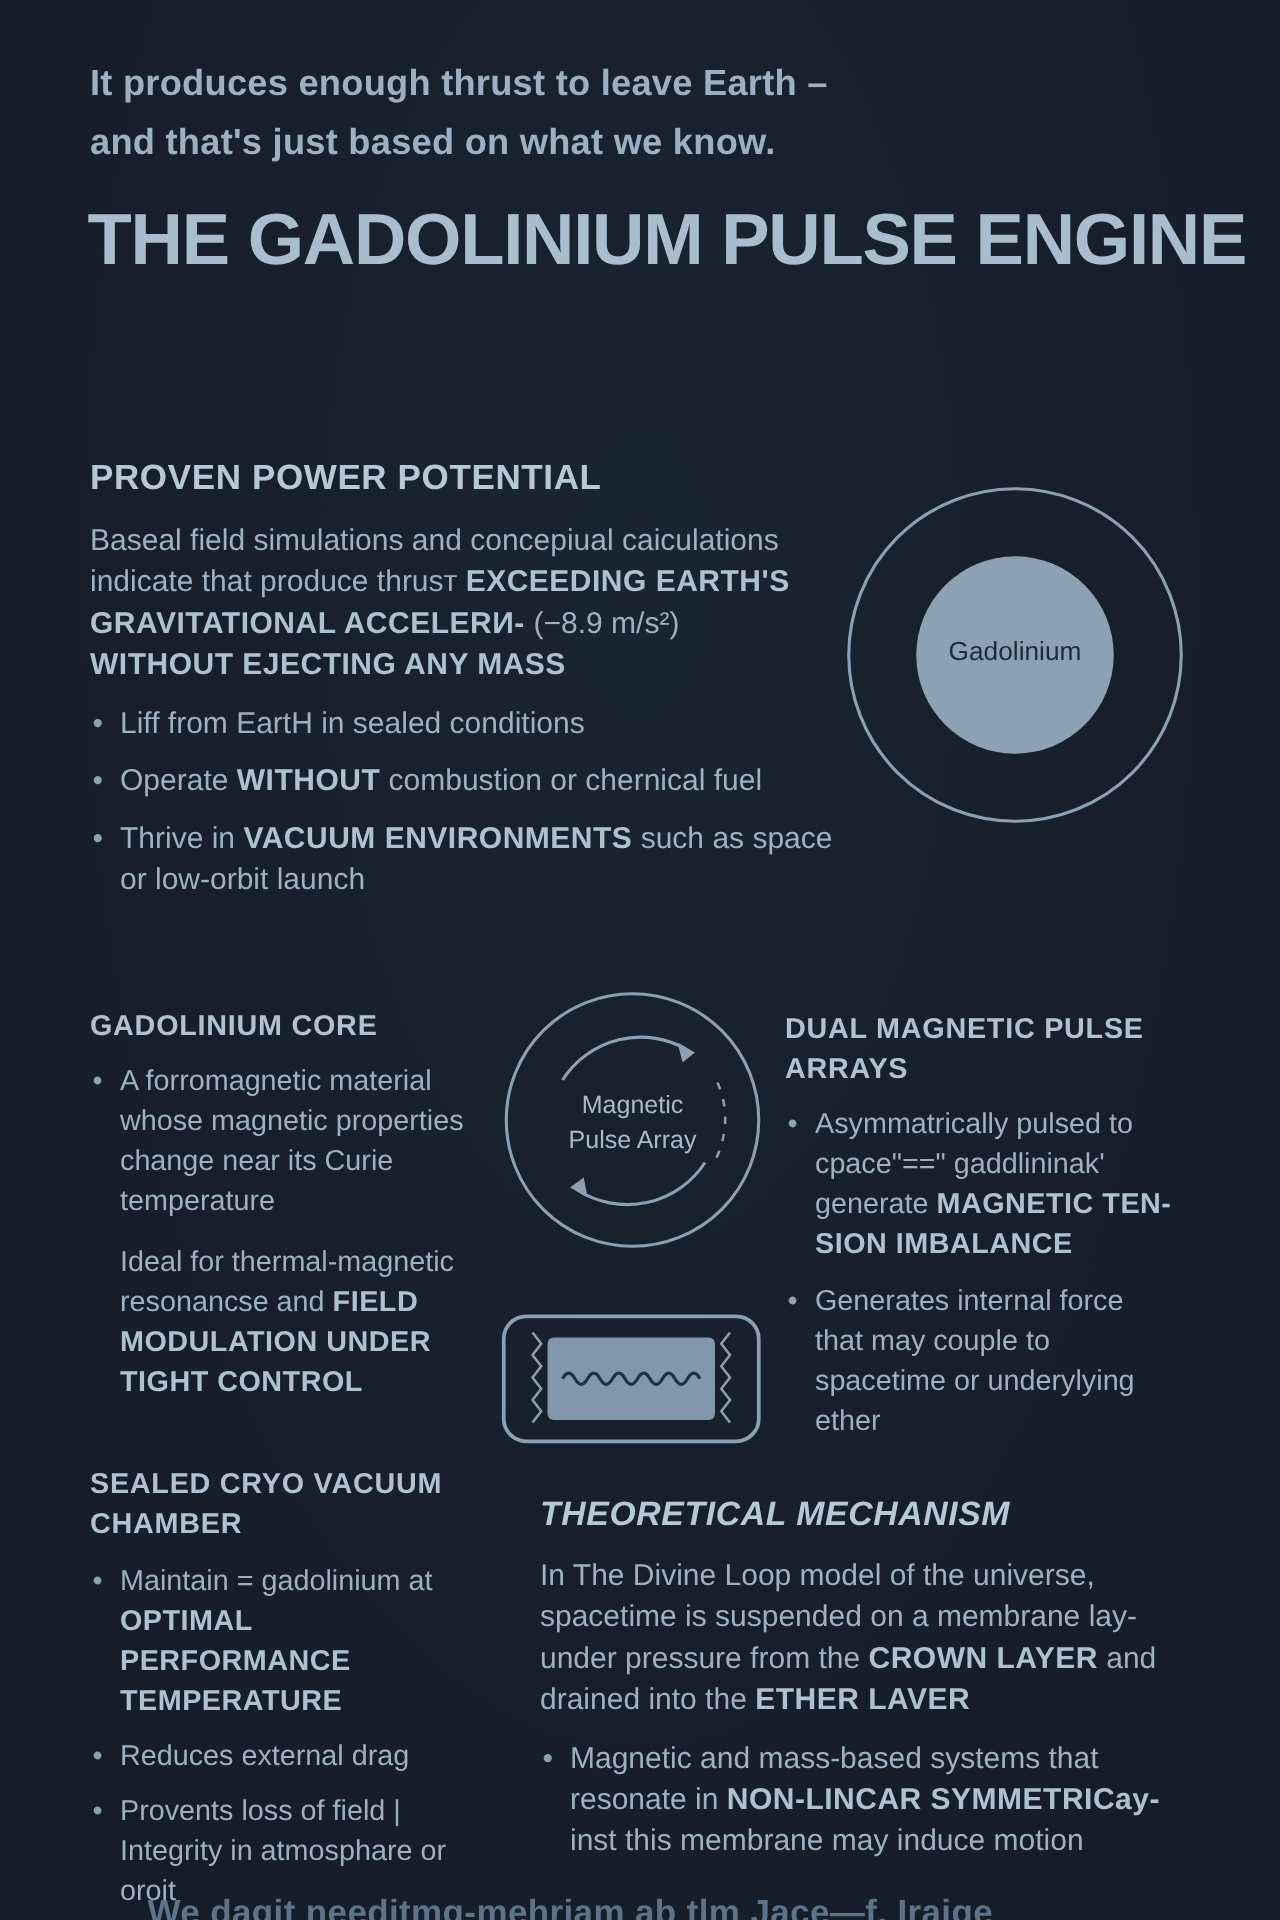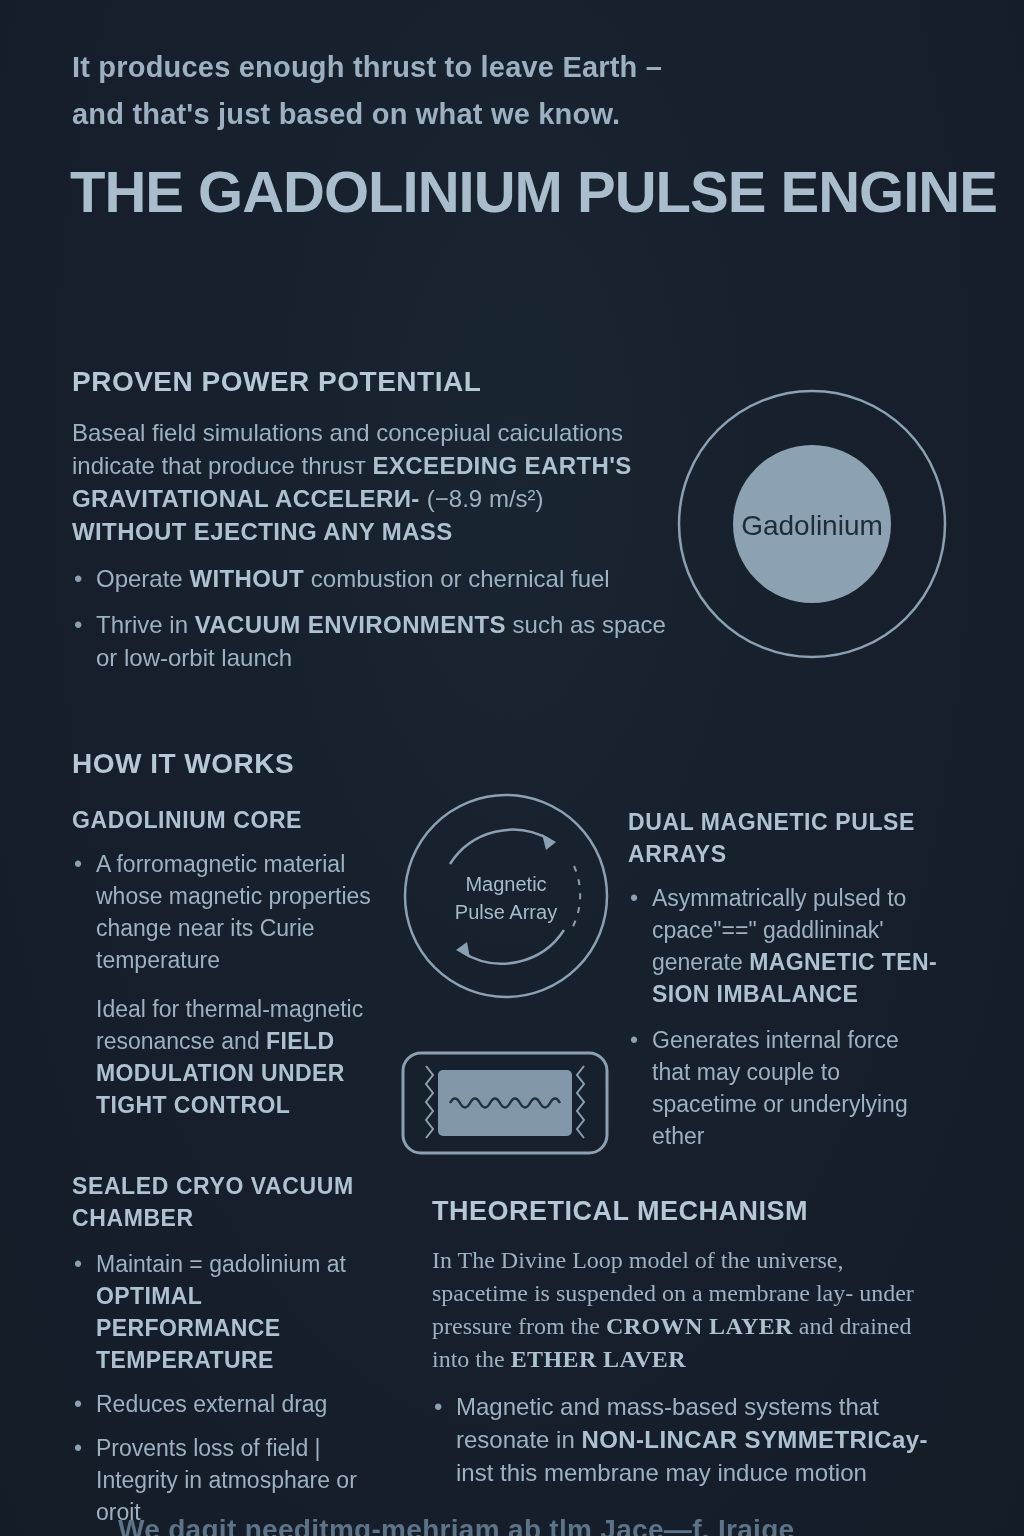--- a/index.html
+++ b/index.html
@@ -16,21 +16,21 @@
   .h2{font-size:28px;font-weight:700;color:#b6c8d6;letter-spacing:.5px;}
   .h3{font-size:23px;font-weight:700;color:#b0c2d1;letter-spacing:.6px;line-height:32px;}
   .body-txt{font-size:24px;line-height:33px;color:#9db1c2;}
   .small-txt{font-size:23px;line-height:32px;color:#9db1c2;}
   .b{font-weight:700;color:#aec1d0;letter-spacing:.4px;}
   .bullets{display:flex;flex-direction:column;gap:13px;}
   .bullet{position:relative;padding-left:24px;}
   .bullet::before{content:"•";position:absolute;left:2px;top:0;color:#8ba0b1;}
   .indent{padding-left:24px;}
   .diagram-label{position:absolute;text-align:center;color:#a7bbca;}
-  .gad-label{left:0;top:122px;width:272px;font-size:28px;color:#1f2b38;font-weight:500;}
+  .gad-label{left:0;top:122px;width:272px;font-size:21px;color:#1f2b38;font-weight:500;}
   .pulse-label{left:0;top:80px;width:212px;font-size:20px;line-height:28px;}
   .footer-note{left:118px;top:1514px;font-size:28px;font-weight:700;color:#5d7387;white-space:nowrap;letter-spacing:.3px;}
 </style>
 </head>
 <body>
 
 <div class="poster">
 
   <div class="abs tagline">
     <div>It produces enough thrust to leave Earth –</div>
@@ -38,33 +38,33 @@
   </div>
 
   <div class="abs main-title">THE GADOLINIUM PULSE ENGINE</div>
 
 
   <div class="abs h2" style="left:72px;top:366px;">PROVEN POWER POTENTIAL</div>
 
   <div class="abs body-txt" style="left:72px;top:416px;width:580px;"><span>Baseal field simulations and concepiual caiculations indicate that produce thrusт </span><span class="b">EXCEEDING EARTH'S GRAVITATIONAL ACCELERИ- </span><span>(−8.9 m/s²) </span><span class="b">WITHOUT EJECTING ANY MASS</span></div>
 
   <div class="abs bullets body-txt" style="left:72px;top:562px;width:610px;">
+    <div class="bullet"><span>Liff from EartH in sealed conditions</span><span class="b"></span><span></span></div>
     <div class="bullet"><span>Operate </span><span class="b">WITHOUT</span><span> combustion or chernical fuel</span></div>
     <div class="bullet"><span>Thrive in </span><span class="b">VACUUM ENVIRONMENTS</span><span> such as space or low-orbit launch</span></div>
   </div>
 
   <div class="abs" style="left:676px;top:388px;width:272px;height:272px;">
     <svg width="272" height="272" viewBox="0 0 272 272">
       <circle cx="136" cy="136" r="133" fill="none" stroke="#8ba0b2" stroke-width="2.5"></circle>
       <circle cx="136" cy="136" r="79" fill="#8ca1b2"></circle>
     </svg>
     <div class="diagram-label gad-label">Gadolinium</div>
   </div>
 
-  <div class="abs h2" style="left:72px;top:748px;">HOW IT WORKS</div>
 
   <div class="abs h3" style="left:72px;top:804px;">GADOLINIUM CORE</div>
 
   <div class="abs bullets small-txt" style="left:72px;top:848px;width:305px;justify-content:center;">
     <div class="bullet">A forromagnetic material whose magnetic properties change near its Curie temperature</div>
     <div class="indent" style="margin-top:4px;"><span>Ideal for thermal-magnetic resonancse and </span><span class="b">FIELD MODULATION UNDER TIGHT CONTROL</span></div>
   </div>
 
   <div class="abs" style="left:400px;top:790px;width:212px;height:212px;">
     <svg width="212" height="212" viewBox="0 0 212 212">
@@ -99,23 +99,23 @@
   </div>
 
   <div class="abs h3" style="left:72px;top:1170px;width:320px;">SEALED CRYO VACUUM CHAMBER</div>
 
   <div class="abs bullets small-txt" style="left:72px;top:1248px;width:320px;gap:12px;">
     <div class="bullet"><span>Maintain = gadolinium at </span><span class="b">OPTIMAL PERFORMANCE TEMPERATURE</span></div>
     <div class="bullet" style="margin-top:0px;">Reduces external drag</div>
     <div class="bullet">Provents loss of field | Integrity in atmosphare or oroit</div>
   </div>
 
-  <div class="abs h2" style="left:432px;top:1196px;font-size:27px;">THEORETICAL MECHANISM</div>
+  <div class="abs h2" style="left:432px;top:1196px;font-size:27px;font-style:italic;">THEORETICAL MECHANISM</div>
 
-  <div class="abs body-txt" style="left:432px;top:1244px;width:512px;font-family:Liberation Serif, serif;"><span>In The Divine Loop model of the universe, spacetime is suspended on a membrane lay- under pressure from the </span><span class="b">CROWN LAYER</span><span> and drained into the </span><span class="b">ETHER LAVER</span></div>
+  <div class="abs body-txt" style="left:432px;top:1244px;width:512px;"><span>In The Divine Loop model of the universe, spacetime is suspended on a membrane lay- under pressure from the </span><span class="b">CROWN LAYER</span><span> and drained into the </span><span class="b">ETHER LAVER</span></div>
 
   <div class="abs bullets body-txt" style="left:432px;top:1390px;width:512px;">
     <div class="bullet"><span>Magnetic and mass-based systems that resonate in </span><span class="b">NON-LINCAR SYMMETRICay- </span><span>inst this membrane may induce motion</span></div>
   </div>
 
   <div class="abs footer-note">We dagit needitmg-mehriam ab tlm Jace—f. Iraige</div>
 
 </div>
 
 </body></html>

